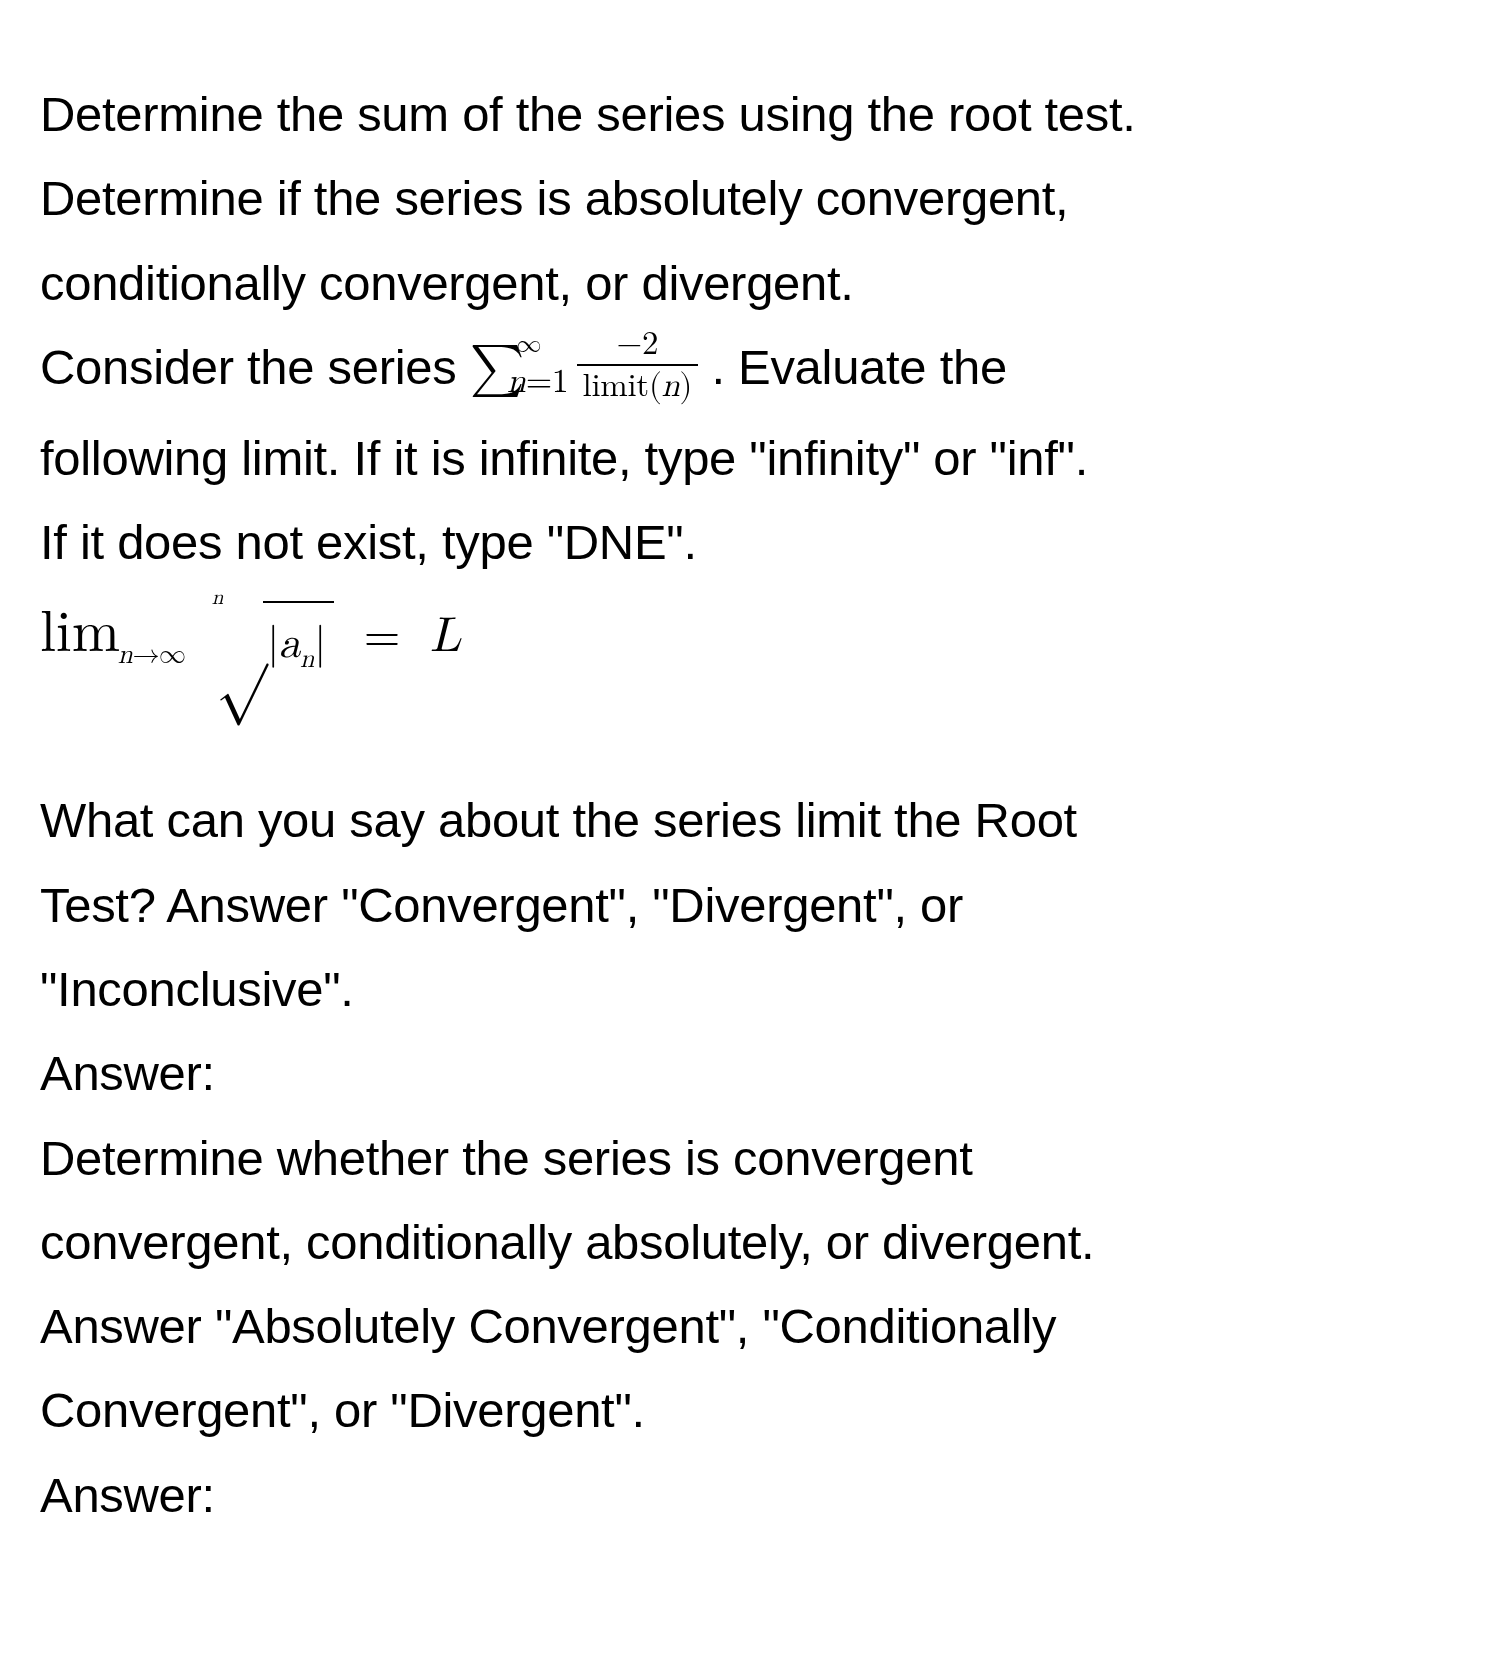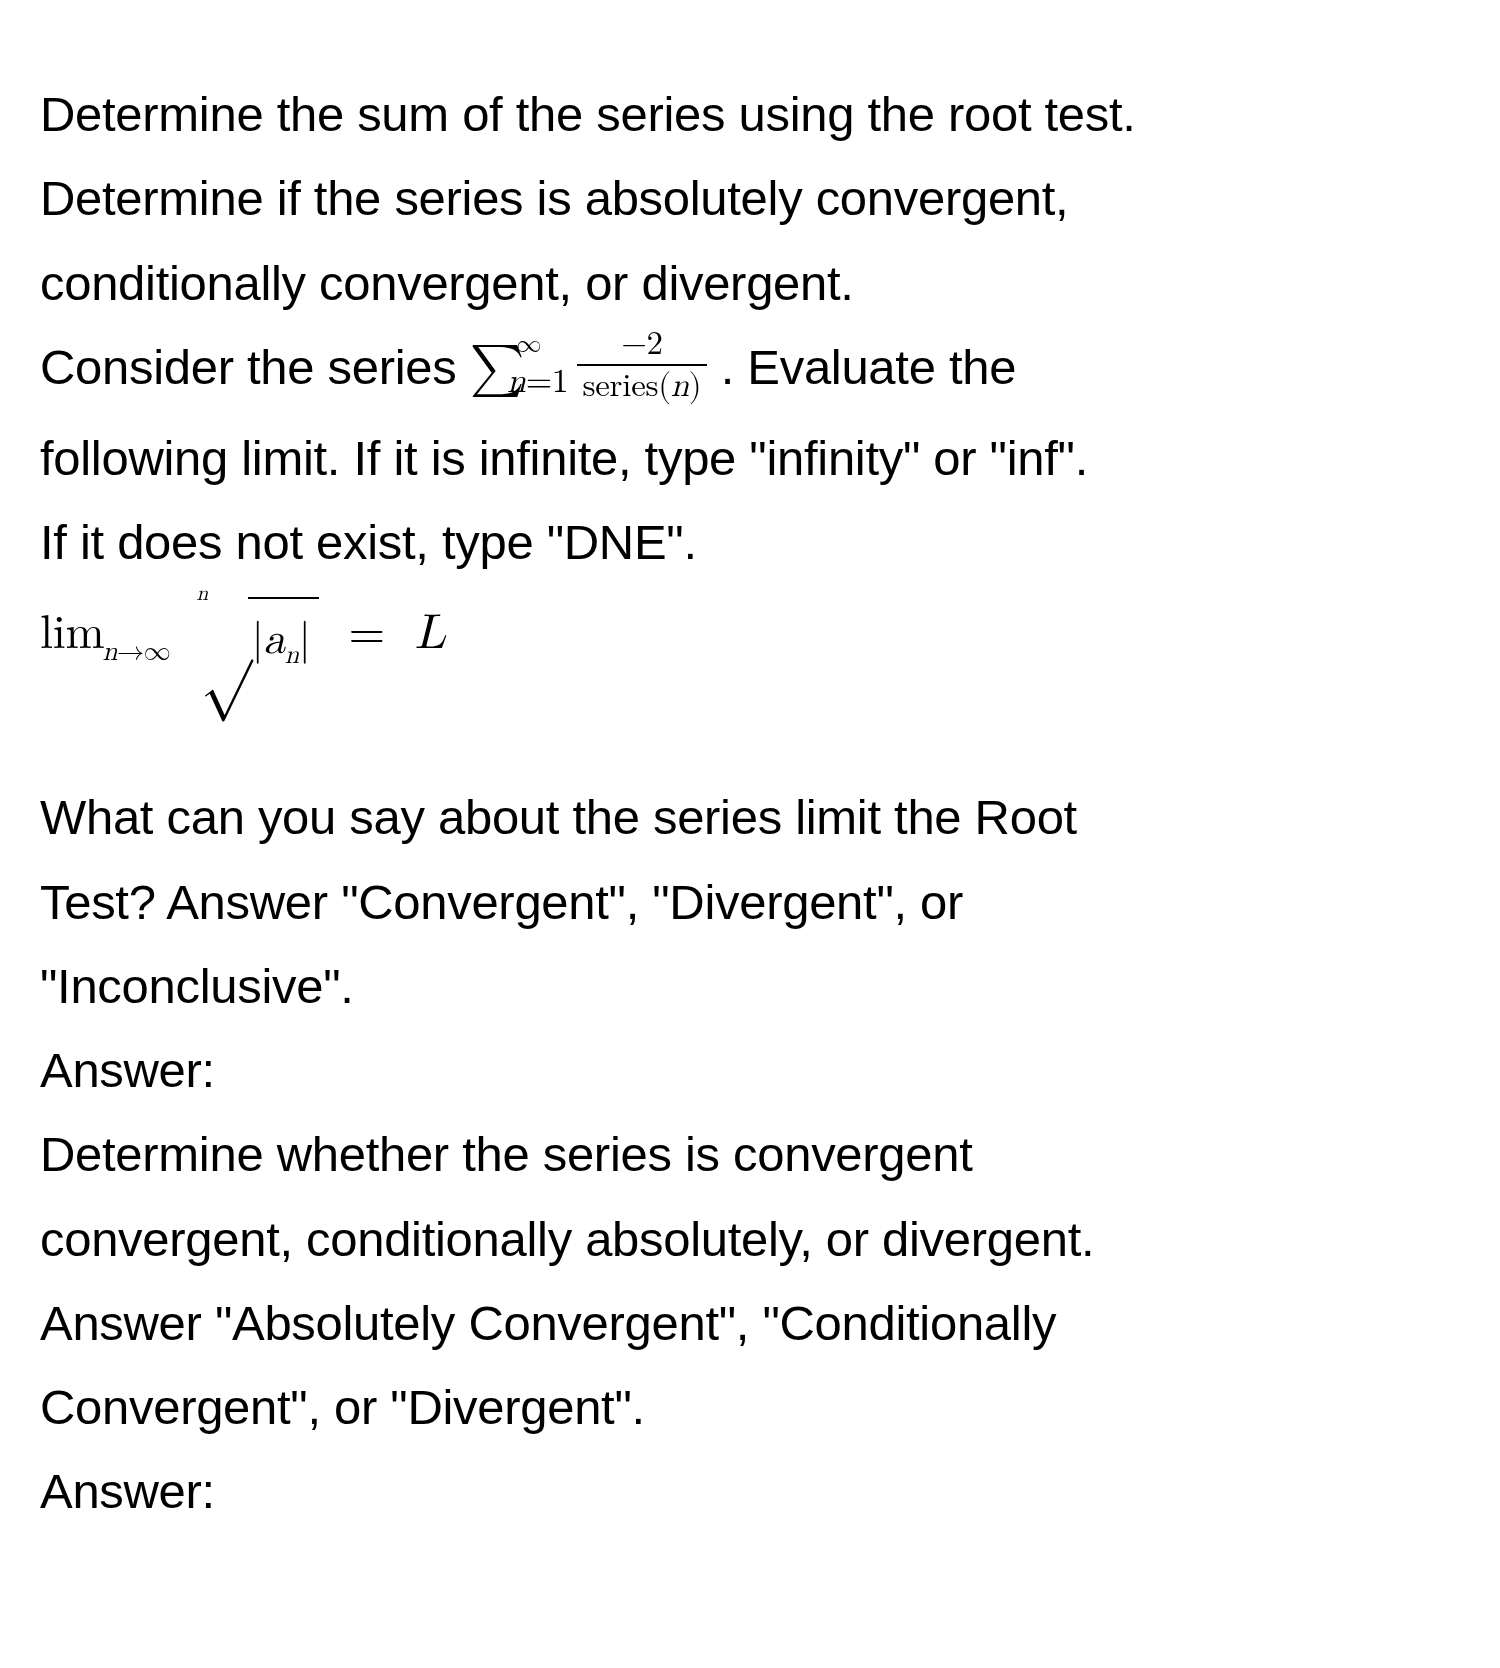--- a/index.html
+++ b/index.html
@@ -73,21 +73,21 @@
     .fraction .den {
       display: block;
       font-size: 33px;
       padding: 2px 6px 0 6px;
       line-height: 1.1;
     }
     .italic {
       font-style: italic;
     }
     .lim-text {
-      font-size: 47px;
+      font-size: 58px;
     }
     .lim-sub {
       font-size: 27px;
       position: relative;
       top: 12px;
       left: -2px;
     }
     .root-wrap {
       display: inline-block;
       vertical-align: middle;
@@ -130,21 +130,21 @@
 
 <div class="container">
   <div class="text">
     <span>Determine the sum of the series using the root test.</span><br>
     <span>Determine if the series is absolutely convergent,</span><br>
     <span>conditionally convergent, or divergent.</span><br>
     <span>Consider the series </span>
     <span class="math inline-block">
       <span class="sum-sigma">∑</span><span class="sum-upper">∞</span><span class="sum-lower"><span class="italic">n</span><span class="eq">=1</span></span><span class="fraction">
         <span class="num">−2</span>
-        <span class="den"><span>series</span>(<span class="italic">n</span>)</span>
+        <span class="den"><span>limit</span>(<span class="italic">n</span>)</span>
       </span>
     </span>
     <span> . Evaluate the</span><br>
     <span>following limit. If it is infinite, type "infinity" or "inf".</span><br>
     <span>If it does not exist, type "DNE".</span><br>
     <span class="math">
       <span class="lim-text">lim</span><span class="lim-sub italic"><span>n</span><span style="font-style:normal">→∞</span></span>
       <span class="root-wrap">
         <span class="root-index">n</span>
         <span class="radical">√</span><span class="under-root"><span>|</span><span class="italic">a</span><sub class="italic" style="font-size:26px">n</sub><span>|</span></span>

